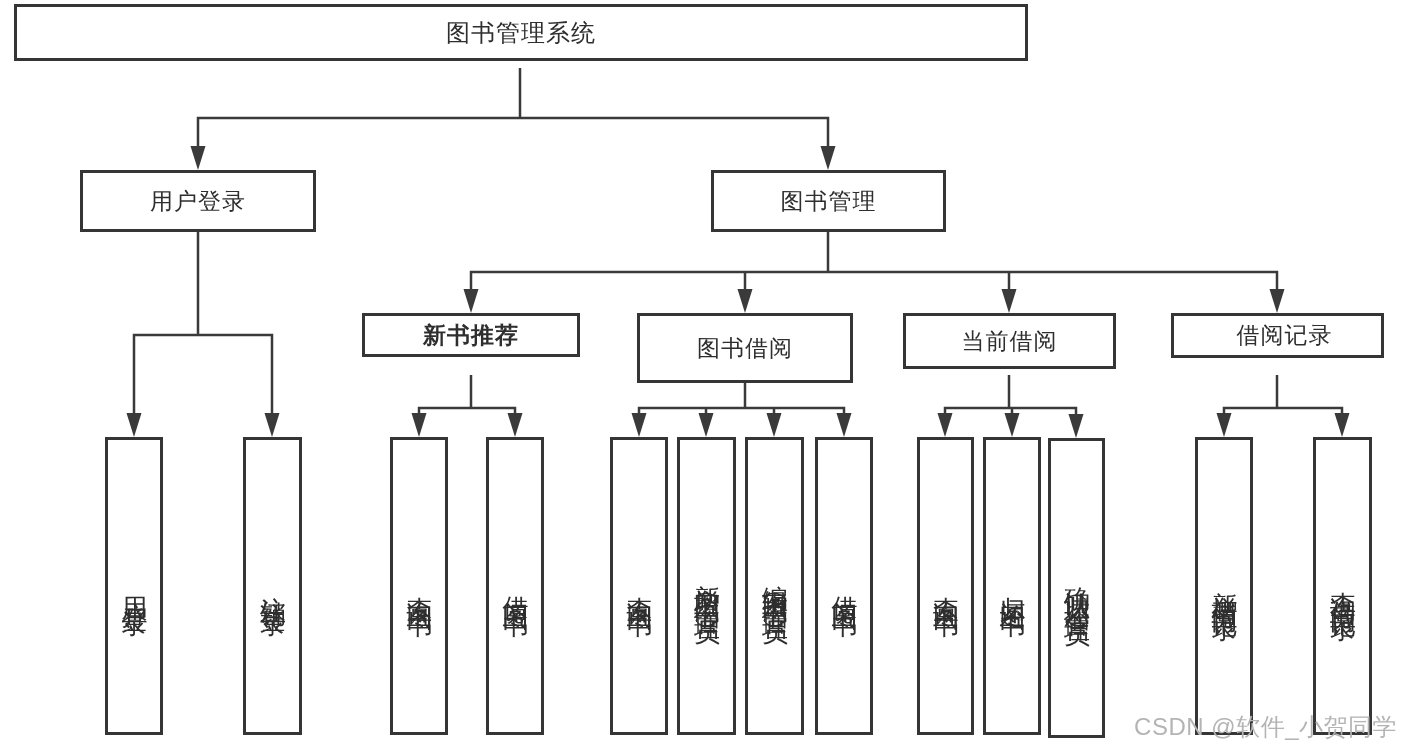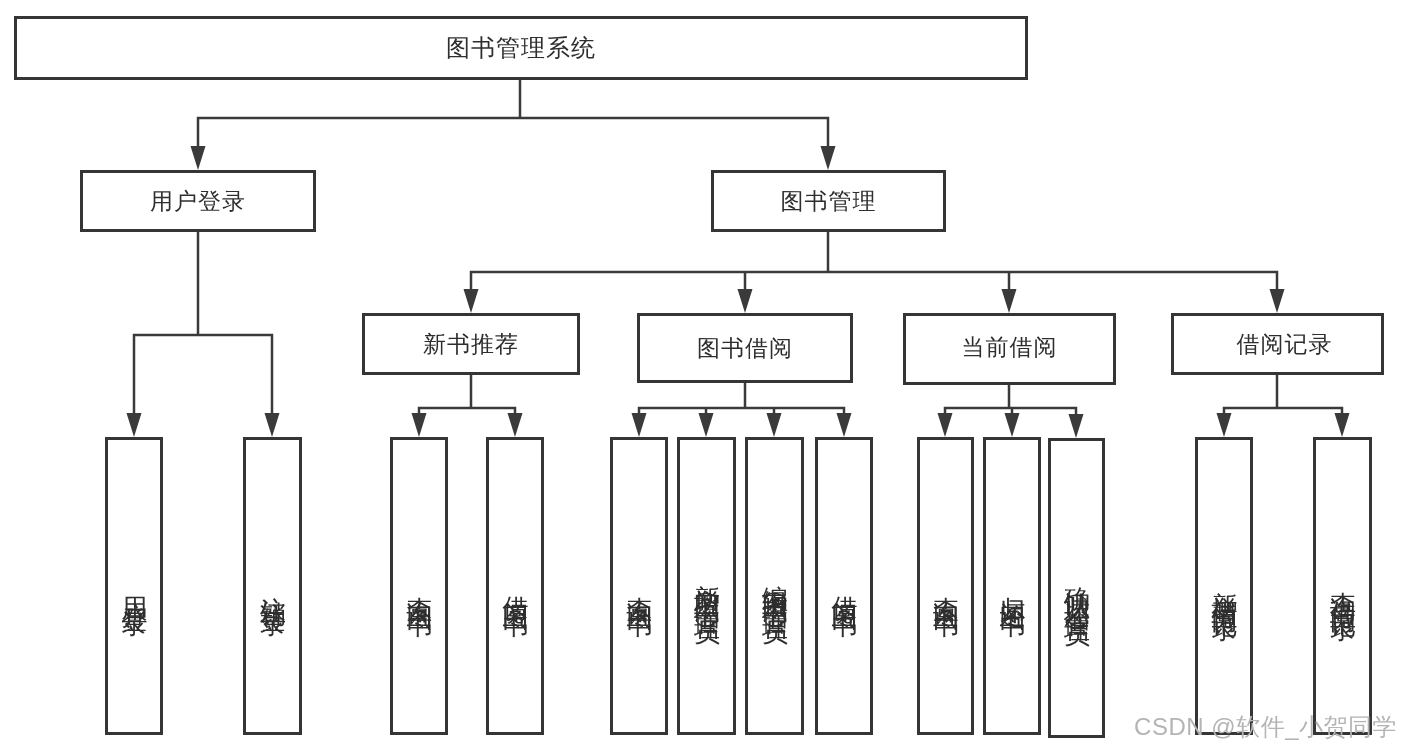--- a/index.html
+++ b/index.html
@@ -59,29 +59,29 @@
       <polygon points="774,437 766.5,413 781.5,413"></polygon>
       <polygon points="844,437 836.5,413 851.5,413"></polygon>
       <polygon points="945,437 937.5,413 952.5,413"></polygon>
       <polygon points="1012,437 1004.5,413 1019.5,413"></polygon>
       <polygon points="1076,438 1068.5,414 1083.5,414"></polygon>
       <polygon points="1224,437 1216.5,413 1231.5,413"></polygon>
       <polygon points="1342,437 1334.5,413 1349.5,413"></polygon>
     </g>
   </svg>
 
-  <div class="box root" style="left:14px;top:16px;width:1014px;height:64px;">图书管理系统</div>
+  <div class="box root" style="left:14px;top:4px;width:1014px;height:57px;">图书管理系统</div>
 
   <div class="box hbox" style="left:80px;top:170px;width:236px;height:62px;">用户登录</div>
   <div class="box hbox" style="left:711px;top:170px;width:235px;height:62px;text-align:center;">图书管理</div>
 
-  <div class="box hbox" style="left:362px;top:313px;width:218px;height:62px;">新书推荐</div>
+  <div class="box hbox" style="left:362px;top:313px;width:218px;height:44px;font-weight:bold;">新书推荐</div>
   <div class="box hbox" style="left:637px;top:313px;width:216px;height:70px;">图书借阅</div>
-  <div class="box hbox" style="left:903px;top:313px;width:213px;height:72px;font-family:Liberation Mono, monospace;">当前借阅</div>
-  <div class="box hbox" style="left:1171px;top:313px;width:213px;height:62px;padding-left:14px;">借阅记录</div>
+  <div class="box hbox" style="left:903px;top:313px;width:213px;height:56px;">当前借阅</div>
+  <div class="box hbox" style="left:1171px;top:313px;width:213px;height:45px;padding-left:14px;">借阅记录</div>
 
   <div class="box vbox" style="left:105px;top:437px;width:58px;height:298px;">用户登录</div>
   <div class="box vbox" style="left:243px;top:437px;width:59px;height:298px;">注销登录</div>
 
   <div class="box vbox" style="left:390px;top:437px;width:58px;height:298px;">查询图书</div>
   <div class="box vbox" style="left:486px;top:437px;width:58px;height:298px;">借阅图书</div>
 
   <div class="box vbox" style="left:610px;top:437px;width:58px;height:298px;">查询图书</div>
   <div class="box vbox" style="left:677px;top:437px;width:59px;height:298px;">新增图书（管理员）</div>
   <div class="box vbox" style="left:745px;top:437px;width:59px;height:298px;">编辑图书（管理员）</div>

